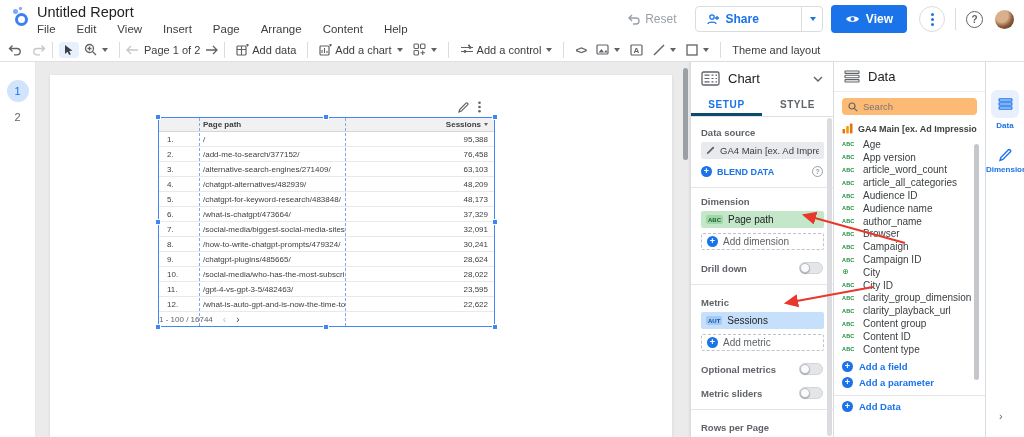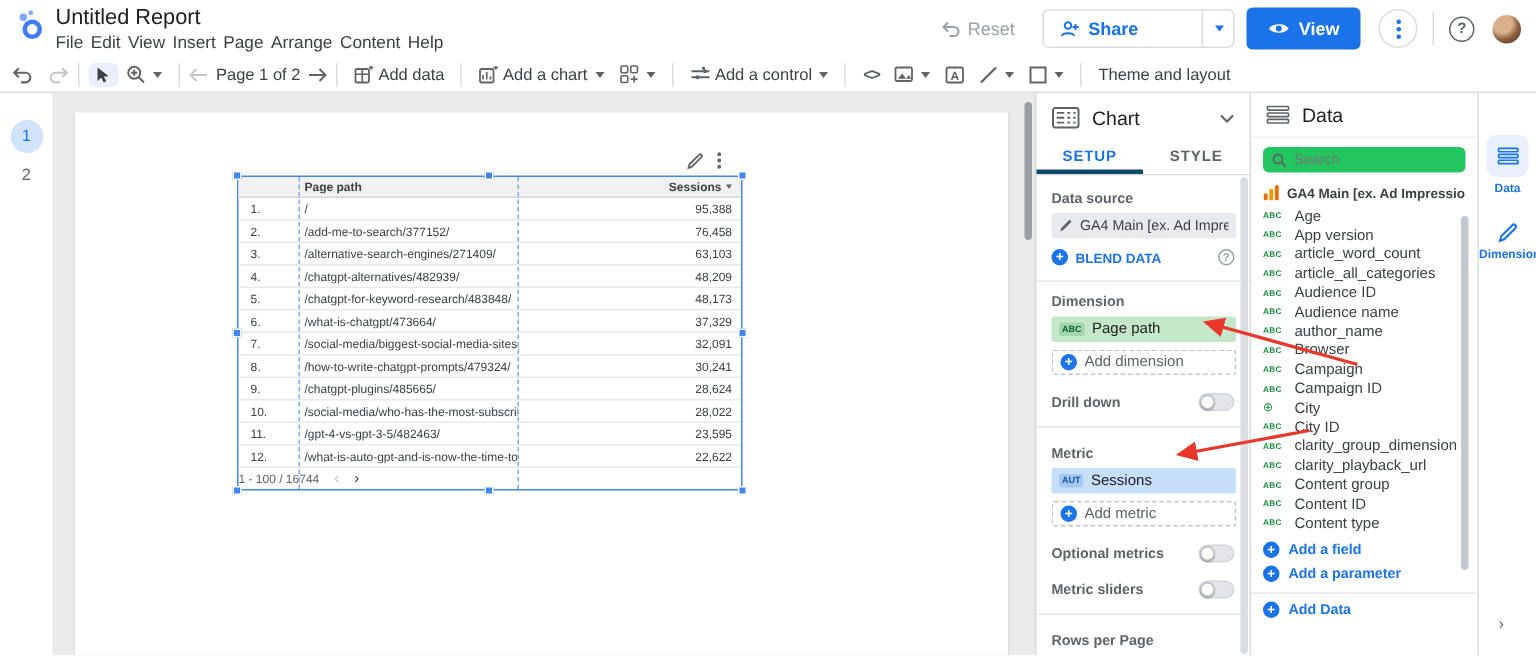--- a/index.html
+++ b/index.html
@@ -7,21 +7,21 @@
   body { font-family:"Liberation Sans","DejaVu Sans",sans-serif; background:#fff; overflow:hidden; }
   .app { position:relative; width:1024px; height:437px; background:#fff; overflow:hidden; }
 
   
   .topbar { position:absolute; left:0; top:0; width:1024px; height:38px; background:#fff; }
   .logo { position:absolute; left:12px; top:7px; width:20px; height:20px; }
   .logo .ring { position:absolute; left:3px; top:6px; width:13px; height:13px; border:3.5px solid #3d7ff2; border-radius:50%; }
   .logo .dot1 { position:absolute; left:1px; top:2px; width:5px; height:5px; background:#7baaf7; border-radius:50%; }
   .logo .dot2 { position:absolute; left:7px; top:0; width:2.5px; height:2.5px; background:#7baaf7; border-radius:50%; }
   .report-title { position:absolute; left:37px; top:4px; font-size:14.5px; color:#202124; }
-  .menubar { position:absolute; left:37px; top:23px; display:flex; gap:5px; }
+  .menubar { position:absolute; left:37px; top:23px; display:flex; gap:21px; }
   .menu-item { font-size:11.5px; color:#3c4043; cursor:default; }
   .top-actions { position:absolute; right:0; top:0; height:38px; display:flex; align-items:center; }
   .reset-btn { display:flex; align-items:center; gap:4px; color:#9aa0a6; font-size:12px; margin-right:18px; }
   .share-btn { display:flex; align-items:center; height:26px; border:1px solid #dadce0; border-radius:4px; color:#1a73e8; font-size:12px; font-weight:600; margin-right:8px;gap:32px; }
   .share-main { display:flex; align-items:center; gap:6px; padding:0 10px; }
   .share-caret { border-left:1px solid #dadce0; padding:0 6px; height:100%; display:flex; align-items:center; }
   .view-btn { display:flex; align-items:center; gap:6px; height:28px; padding:0 14px; background:#1a73e8; color:#fff; border-radius:4px; font-size:12px; font-weight:600; margin-right:12px; }
   .dots-btn { width:26px; height:26px; border:1px solid #dadce0; border-radius:50%; display:flex; align-items:center; justify-content:center; margin-right:10px; }
   .dots-btn .d { width:3px; height:3px; background:#1a73e8; border-radius:50%; margin:1px 0; }
   .top-sep { width:1px; height:22px; background:#dadce0; margin-right:10px; }
@@ -87,21 +87,21 @@
   .add-dashed { display:flex; align-items:center; gap:5px; border:1px dashed #c0c3c7; border-radius:2px; height:17px; padding:0 5px; margin-top:5px; width:123px; color:#5f6368; font-size:10px; }
   .toggle-row { display:flex; align-items:center; justify-content:space-between; margin-top:12px; }
   .toggle { position:relative; width:24px; height:12px; background:#e3e5e8; border:1px solid #d2d5d9; border-radius:7px; }
   .toggle .knob { position:absolute; left:0; top:0; width:10px; height:10px; background:#fafafa; border:1px solid #b9bdc2; border-radius:50%; box-shadow:0 1px 1px rgba(0,0,0,.25); }
   .divider { height:1px; background:#e5e5e5; margin:10px -10px 0; }
   .cp-scroll { position:absolute; right:1px; top:56px; width:5px; height:318px; background:#dadce0; border-radius:3px; }
 
   .datapanel { position:absolute; left:833px; top:62px; width:152px; height:375px; background:#fff; border-left:1px solid #dadce0; }
   .dp-header { display:flex; align-items:center; gap:8px; height:30px; padding:0 10px; border-bottom:1px solid #eee; }
   .dp-title { font-size:13px; color:#202124; }
-  .search-box { display:flex; align-items:center; gap:5px; background:#22c55e; border-radius:4px; height:17px; margin:6px 8px 0; padding:0 6px; }
+  .search-box { display:flex; align-items:center; gap:5px; background:#fdba74; border-radius:4px; height:17px; margin:6px 8px 0; padding:0 6px; }
   .search-box input { border:none; outline:none; background:transparent; font-size:9.5px; color:#3c4043; width:100px; font-family:inherit; }
   .source-row { display:flex; align-items:center; gap:5px; margin:8px 8px 0; font-size:9px; font-weight:600; color:#3c4043; white-space:nowrap; }
   .fieldlist { margin-top:4px; }
   .field-row { display:flex; align-items:center; height:12.8px; padding-left:8px; gap:5px; }
   .f-badge { width:16px; font-size:5.5px; font-weight:700; color:#1e8e3e; letter-spacing:.2px; }
   .f-geo { width:16px; font-size:8px; color:#1e8e3e; line-height:1; }
   .f-name { font-size:10px; color:#3c4043; white-space:nowrap; overflow:hidden; }
   .dp-link { display:flex; align-items:center; gap:6px; padding-left:8px; margin-top:5px; color:#1a73e8; font-size:9.5px; font-weight:600; }
   .dp-divider { height:1px; background:#e5e5e5; margin-top:7px; }
   .dp-scroll { position:absolute; right:6px; top:82px; width:5px; height:236px; background:#c4c7cb; border-radius:3px; }

